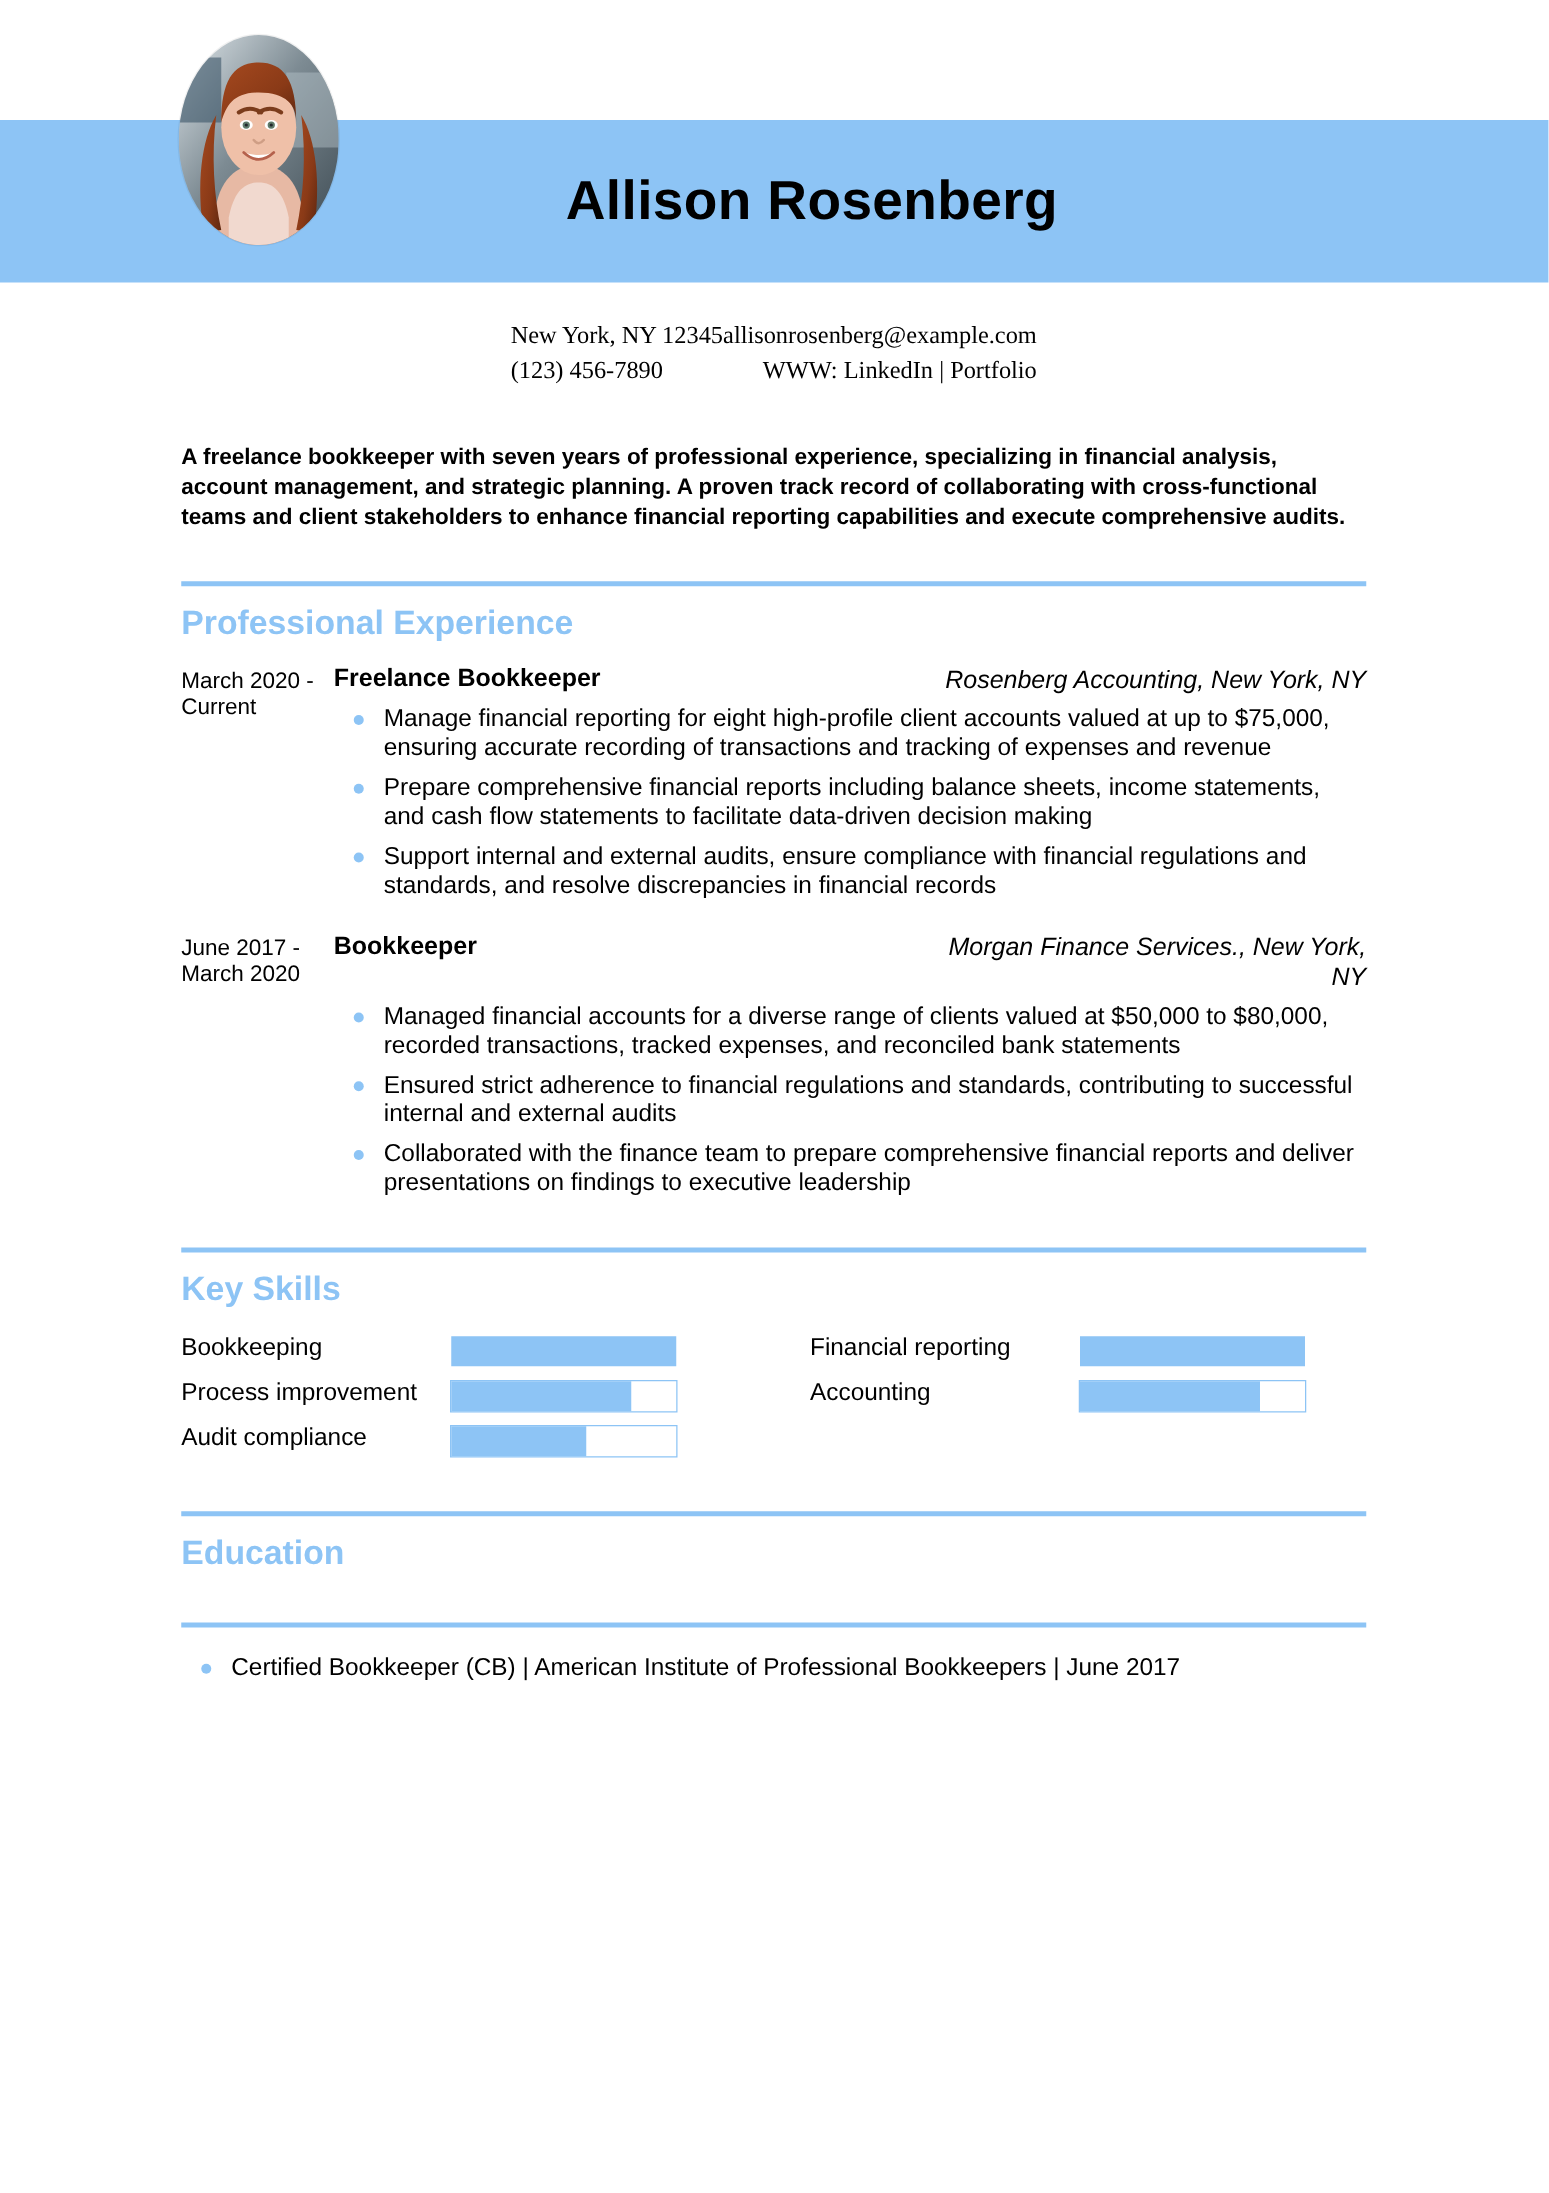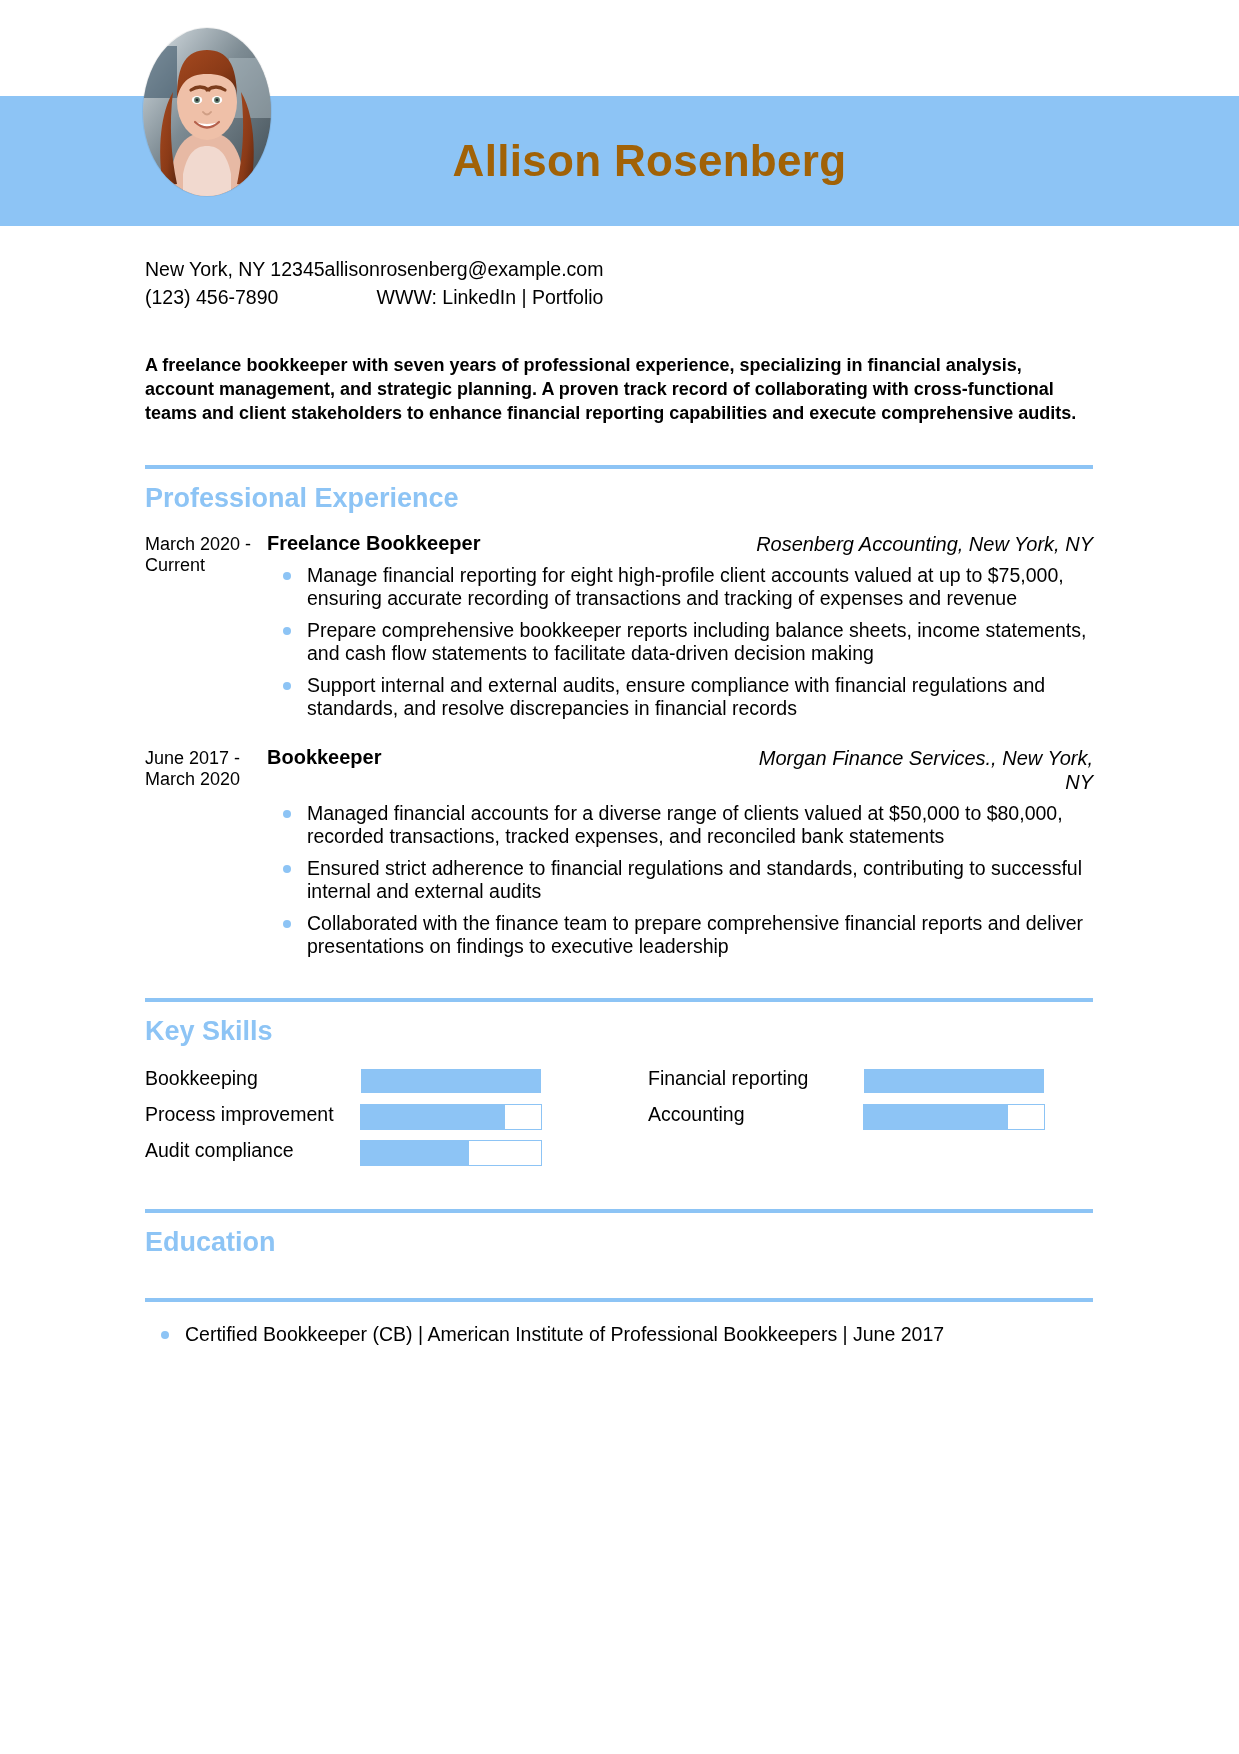--- a/index.html
+++ b/index.html
@@ -33,21 +33,21 @@
     position: absolute;
     left: 0;
     top: 96px;
     width: 1239px;
     height: 130px;
     display: flex;
     align-items: center;
     justify-content: center;
     font-size: 44px;
     font-weight: bold;
-    color: #a16207;
+    color: #000000;
     letter-spacing: 0.3px;
     padding-left: 60px;
     box-sizing: border-box;
   }
   .avatar {
     position: absolute;
     left: 143px;
     top: 28px;
     width: 128px;
     height: 168px;
@@ -61,24 +61,25 @@
   .content {
     position: absolute;
     left: 145px;
     top: 255px;
     width: 948px;
   }
 
   
   .contact {
     display: flex;
-    justify-content: flex-start;
+    justify-content: center;
     font-size: 19.5px;
     line-height: 28px;
     color: #000;
+    font-family: Liberation Serif, serif;
   }
   .contact-left { text-align: left; }
   .contact-right { text-align: right; }
 
   
   .summary {
     margin-top: 42px;
     font-size: 18px;
     font-weight: bold;
     line-height: 24px;
@@ -295,21 +296,21 @@
 
       <div class="job">
         <div class="job-dates">March 2020 - Current</div>
         <div class="job-main">
           <div class="job-head">
             <div class="job-title">Freelance Bookkeeper</div>
             <div class="job-company">Rosenberg Accounting, New York, NY</div>
           </div>
           <ul class="bullets">
             <li><span class="dot"></span><span>Manage financial reporting for eight high-profile client accounts valued at up to $75,000, ensuring accurate recording of transactions and tracking of expenses and revenue</span></li>
-            <li><span class="dot"></span><span>Prepare comprehensive bookkeeper reports including balance sheets, income statements, and cash flow statements to facilitate data-driven decision making</span></li>
+            <li><span class="dot"></span><span>Prepare comprehensive financial reports including balance sheets, income statements, and cash flow statements to facilitate data-driven decision making</span></li>
             <li><span class="dot"></span><span>Support internal and external audits, ensure compliance with financial regulations and standards, and resolve discrepancies in financial records</span></li>
           </ul>
         </div>
       </div>
 
       <div class="job" style="margin-top:26px;">
         <div class="job-dates">June 2017 - March 2020</div>
         <div class="job-main">
           <div class="job-head">
             <div class="job-title">Bookkeeper</div>

